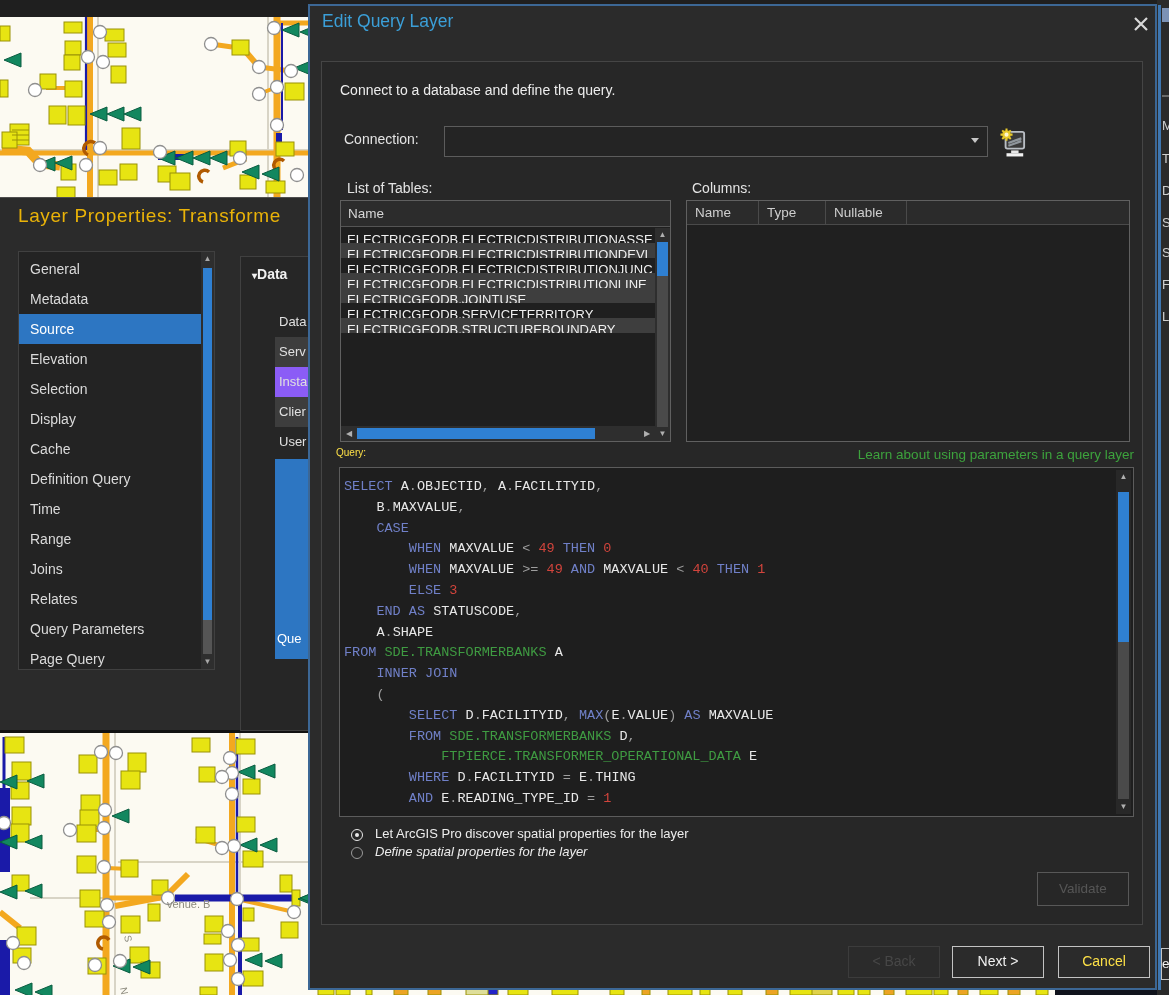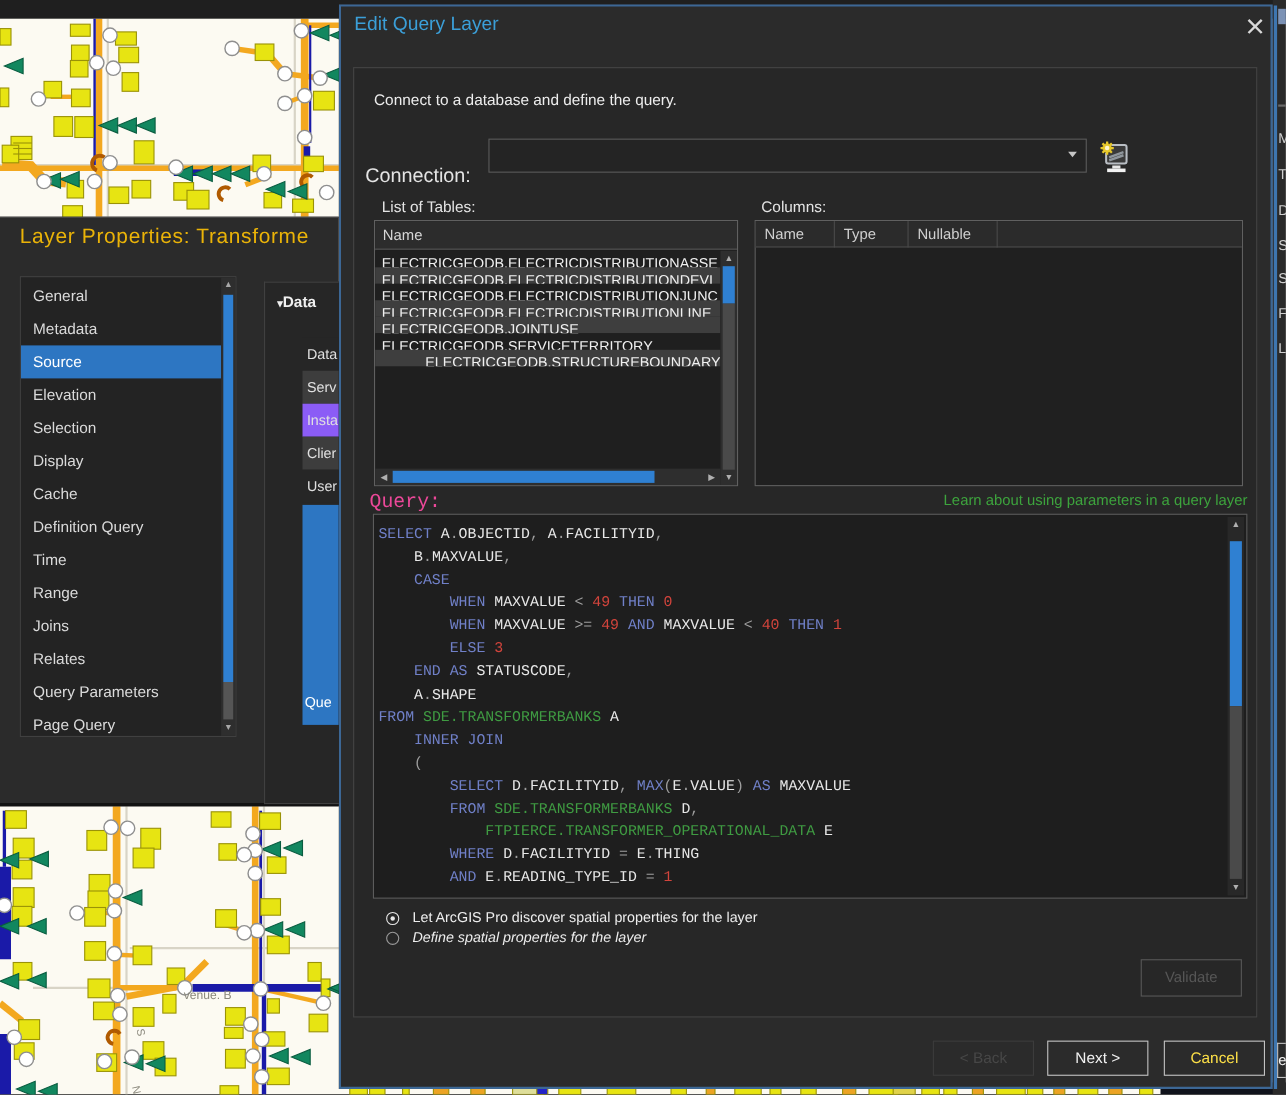--- a/index.html
+++ b/index.html
@@ -307,21 +307,21 @@
   <div style="position:absolute;left:4px;top:948px;width:8px;height:32px;border:1.5px solid #c3c3c3;border-right:none;color:#f2f2f2;font-size:13.5px;line-height:29px;">el</div>
 </div>
 
 <div class="abs" id="eql" style="left:308px;top:4px;width:849px;height:986px;background:#2b2b2b;box-shadow: inset 0 0 0 2px #3c6795;">
   <div style="position:absolute;left:14px;top:7px;font-size:17.5px;color:#3b9fd8;">Edit Query Layer</div>
   <svg style="position:absolute;left:825px;top:12px;" width="16" height="16" viewBox="0 0 16 16">
     <path d="M2,2 L14,14 M14,2 L2,14" stroke="#d8d8d8" stroke-width="2.2"></path>
   </svg>
   <div style="position:absolute;left:13px;top:57px;width:822px;height:864px;border:1px solid #454545;background:#272727;"></div>
   <div style="position:absolute;left:32px;top:78px;font-size:14px;color:#ededed;">Connect to a database and define the query.</div>
-  <div style="position:absolute;left:24px;top:127px;font-size:18px;color:#e4e4e4;margin-top:18px;">Connection:</div>
+  <div style="position:absolute;left:36px;top:127px;font-size:14px;color:#e4e4e4;">Connection:</div>
   <div style="position:absolute;left:136px;top:122px;width:544px;height:31px;background:#242424;border:1px solid #5c5c5c;">
     <div style="position:absolute;right:8px;top:11px;width:0;height:0;border-left:4px solid transparent;border-right:4px solid transparent;border-top:5px solid #c6c6c6;"></div>
   </div>
   <svg style="position:absolute;left:692px;top:124px;" width="26" height="30" viewBox="0 0 28 32">
     <rect x="6" y="4" width="20" height="18" rx="2" fill="#3a3a3a" stroke="#b9bec4" stroke-width="2"></rect>
     <path d="M9,16 L23,11 M9,19 L23,14" stroke="#8f969c" stroke-width="2.4"></path>
     <rect x="12" y="24" width="8" height="3" fill="#e8e8e8"></rect>
     <rect x="7" y="27" width="18" height="3.5" fill="#f2f2f2"></rect>
     <g fill="#e8c92c" stroke="#7a650a" stroke-width="0.8">
       <circle cx="7" cy="7" r="4.6"></circle>
@@ -336,21 +336,21 @@
     <div style="position:absolute;left:0;top:0;right:0;height:26px;background:#2c2c2c;border-bottom:1px solid #555;">
       <div style="position:absolute;left:7px;top:5px;font-size:13.5px;color:#d6d6d6;">Name</div>
     </div>
     <div style="position:absolute;left:0;top:27px;right:15px;bottom:0;overflow:hidden;">
       <div class="trow" style="background:#1f1f1f;">ELECTRICGEODB.ELECTRICDISTRIBUTIONASSE</div>
 <div class="trow" style="background:#3e3e3e;">ELECTRICGEODB.ELECTRICDISTRIBUTIONDEVI</div>
 <div class="trow" style="background:#1f1f1f;">ELECTRICGEODB.ELECTRICDISTRIBUTIONJUNC</div>
 <div class="trow" style="background:#3e3e3e;">ELECTRICGEODB.ELECTRICDISTRIBUTIONLINE</div>
 <div class="trow" style="background:#3e3e3e;">ELECTRICGEODB.JOINTUSE</div>
 <div class="trow" style="background:#1f1f1f;">ELECTRICGEODB.SERVICETERRITORY</div>
-<div class="trow" style="background:#3e3e3e;text-align:right;">ELECTRICGEODB.STRUCTUREBOUNDARY</div>
+<div class="trow" style="background:#3e3e3e;">ELECTRICGEODB.STRUCTUREBOUNDARY</div>
     </div>
     <div style="position:absolute;right:0;top:27px;width:15px;bottom:0;background:#2e2e2e;">
       <div class="sarr" style="top:1px;">▲</div>
       <div style="position:absolute;top:14px;left:2px;width:11px;height:34px;background:#2f80d2;"></div>
       <div style="position:absolute;top:48px;left:2px;width:11px;bottom:14px;background:#4a4a4a;"></div>
       <div class="sarr" style="bottom:1px;">▼</div>
     </div>
     <div style="position:absolute;left:0;bottom:0;right:15px;height:15px;background:#2e2e2e;">
       <div class="sarrl" style="left:1px;">◀</div>
       <div style="position:absolute;left:16px;top:2px;width:238px;height:11px;background:#2f80d2;"></div>
@@ -359,21 +359,21 @@
   </div>
   <div style="position:absolute;left:384px;top:176px;font-size:14px;color:#e4e4e4;">Columns:</div>
   <div style="position:absolute;left:378px;top:196px;width:444px;height:242px;background:#202020;border:1px solid #606060;">
     <div style="position:absolute;left:0;top:0;right:0;height:24px;background:#2b2b2b;border-bottom:1px solid #4a4a4a;">
       <div class="chead" style="left:0;width:72px;">Name</div>
       <div class="chead" style="left:72px;width:67px;">Type</div>
       <div class="chead" style="left:139px;width:81px;">Nullable</div>
       <div class="chead" style="left:220px;width:223px;border-right:none;">&nbsp;</div>
     </div>
   </div>
-  <div style="position:absolute;left:28px;top:443px;font-size:18px;color:#ec4899;font-family:Liberation Mono, monospace;">Query:</div>
+  <div style="position:absolute;left:28px;top:443px;font-size:10px;color:#fde047;">Query:</div>
   <div style="position:absolute;right:23px;top:443px;font-size:13.5px;color:#3da33d;">Learn about using parameters in a query layer</div>
   <div style="position:absolute;left:31px;top:463px;width:795px;height:350px;background:#1e1e1e;border:1px solid #5c5c5c;">
     <pre style="position:absolute;left:4px;top:9px;font-family:'Liberation Mono',monospace;font-size:13.5px;line-height:20.8px;color:#e8e8e8;"><span class="k">SELECT</span> A<span class="p">.</span>OBJECTID<span class="p">,</span> A<span class="p">.</span>FACILITYID<span class="p">,</span>
     B<span class="p">.</span>MAXVALUE<span class="p">,</span>
     <span class="k">CASE</span>
         <span class="k">WHEN</span> MAXVALUE <span class="p">&lt;</span> <span class="n">49</span> <span class="k">THEN</span> <span class="n">0</span>
         <span class="k">WHEN</span> MAXVALUE <span class="p">&gt;=</span> <span class="n">49</span> <span class="k">AND</span> MAXVALUE <span class="p">&lt;</span> <span class="n">40</span> <span class="k">THEN</span> <span class="n">1</span>
         <span class="k">ELSE</span> <span class="n">3</span>
     <span class="k">END</span> <span class="k">AS</span> STATUSCODE<span class="p">,</span>
     A<span class="p">.</span>SHAPE

